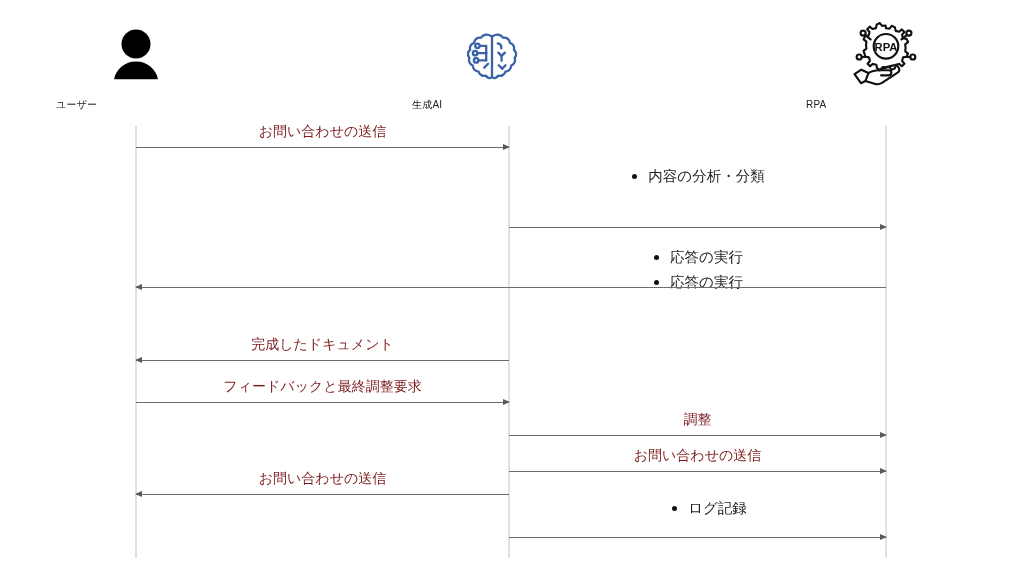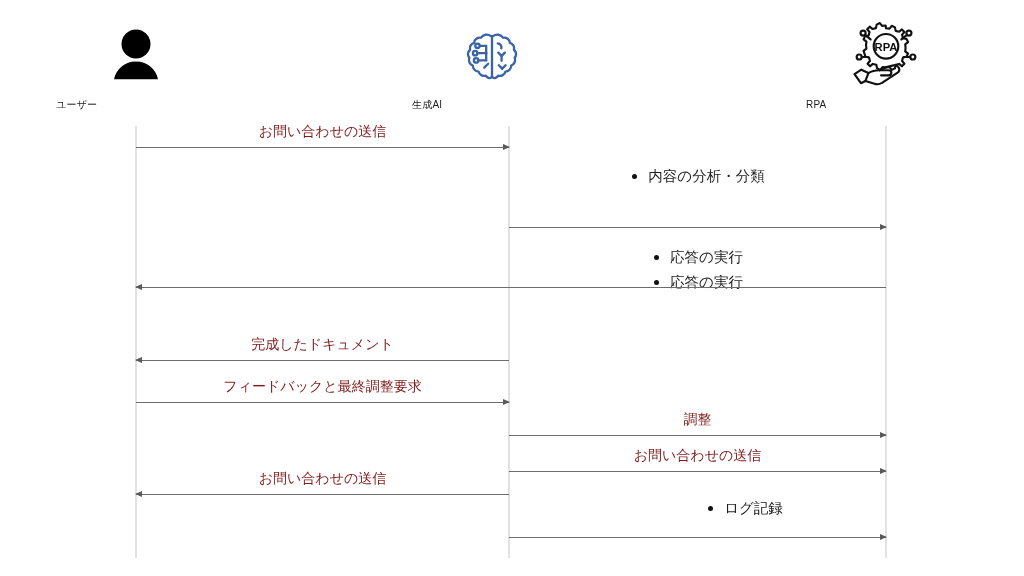--- a/index.html
+++ b/index.html
@@ -259,21 +259,21 @@
     <div class="msg-label">お問い合わせの送信</div>
   </div>
 
   <div class="msg" style="left:136px; top:494px; width:373px;">
     <div class="msg-line" style="width:373px;">
       <span class="arrowhead left"></span>
     </div>
     <div class="msg-label">お問い合わせの送信</div>
   </div>
 
-  <div class="note" style="left:532px; top:480px; width:425px; height:57px;">
+  <div class="note" style="left:496px; top:480px; width:425px; height:57px;">
     <ul class="note-list">
       <li class="note-item">ログ記録</li>
     </ul>
   </div>
 
   <div class="msg" style="left:509px; top:537px; width:377px;">
     <div class="msg-line" style="width:377px;">
       <span class="arrowhead right"></span>
     </div>
     <div class="msg-label"></div>

